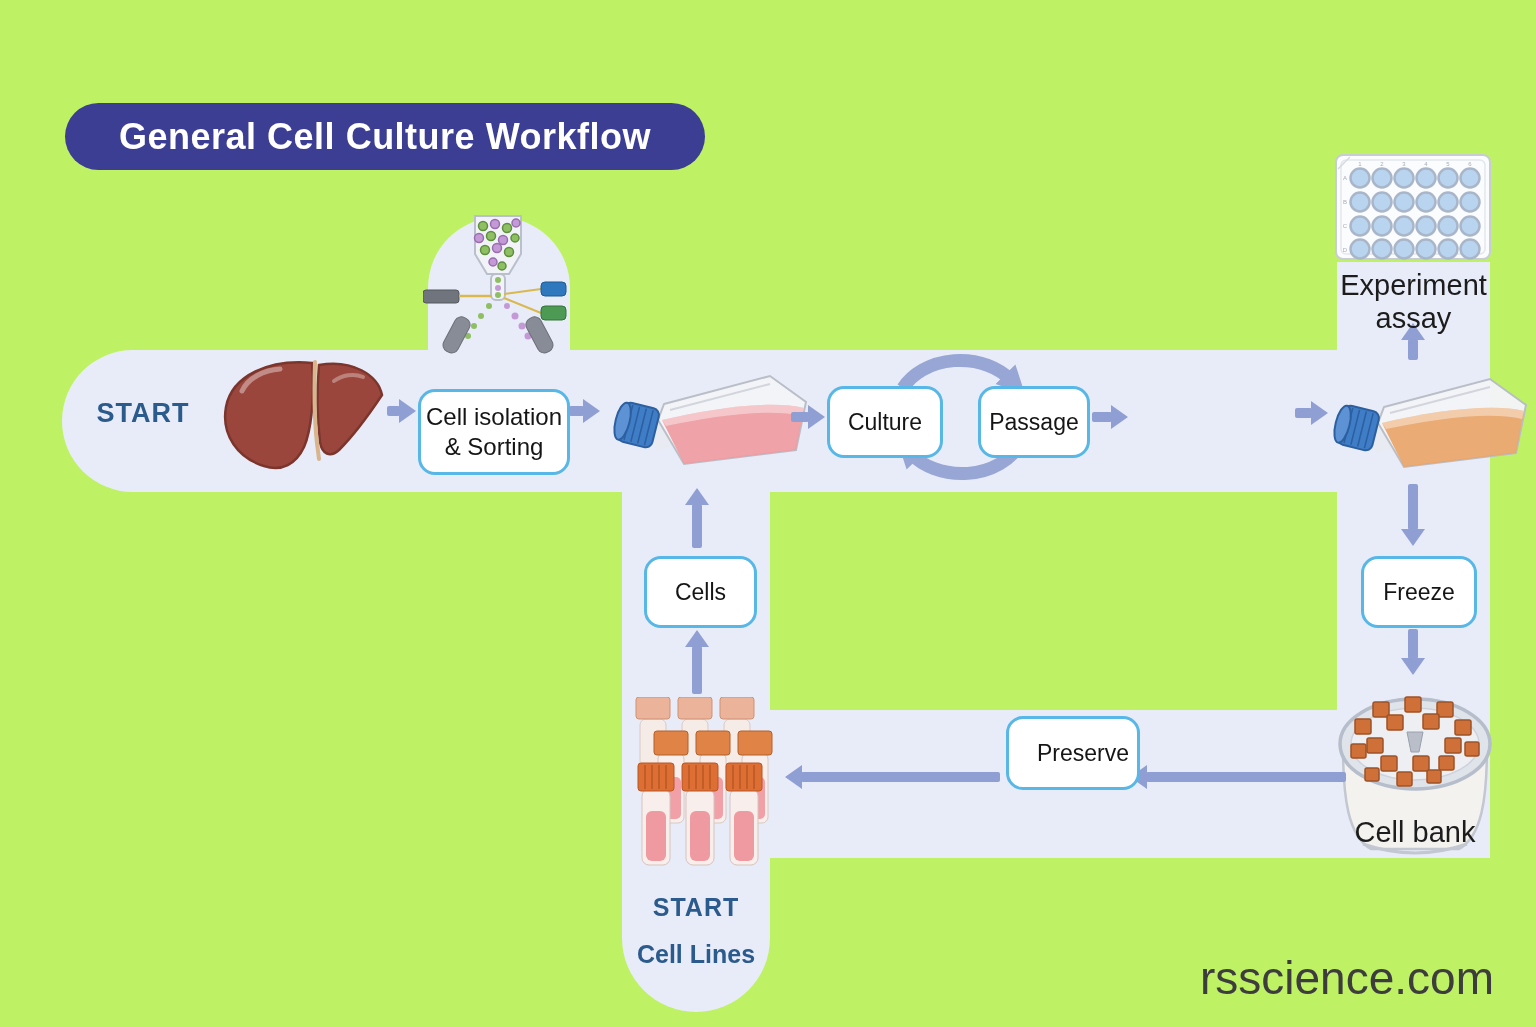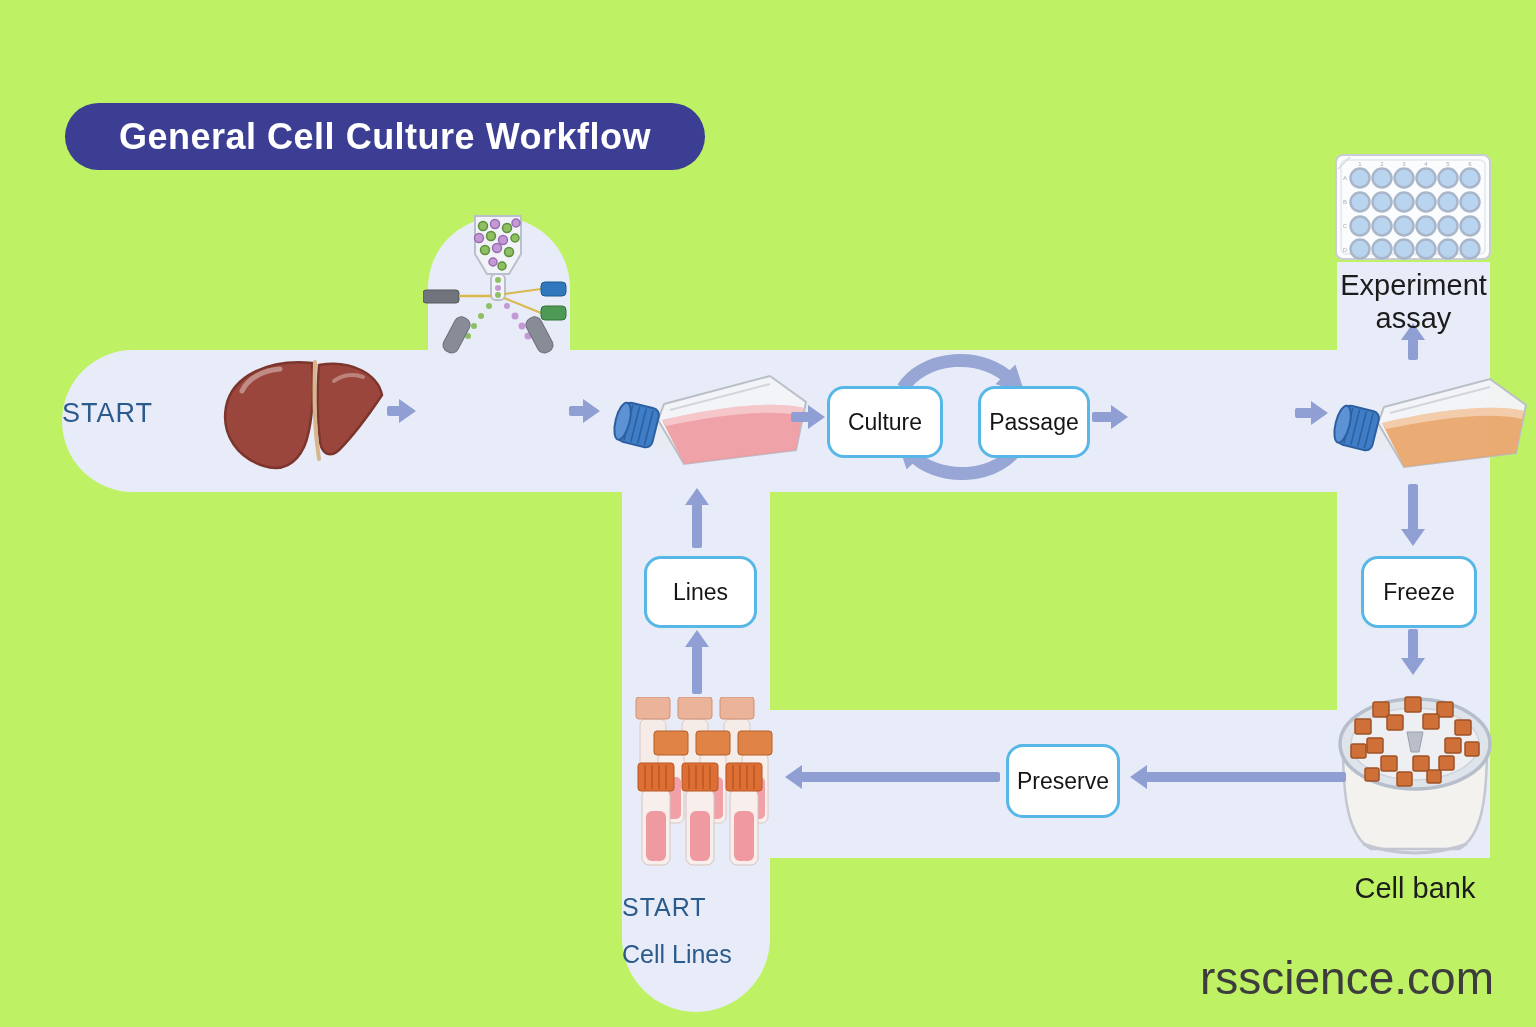--- a/index.html
+++ b/index.html
@@ -25,21 +25,21 @@
   .arr.h{height:10px;border-radius:2px;}
   .arr.v{width:10px;border-radius:2px;}
   .arr::after{content:"";position:absolute;width:0;height:0;}
   .arr.r::after{right:-16px;top:-7px;border-top:12px solid transparent;border-bottom:12px solid transparent;border-left:17px solid var(--arrow);}
   .arr.l::after{left:-16px;top:-7px;border-top:12px solid transparent;border-bottom:12px solid transparent;border-right:17px solid var(--arrow);}
   .arr.u::after{top:-16px;left:-7px;border-left:12px solid transparent;border-right:12px solid transparent;border-bottom:17px solid var(--arrow);}
   .arr.d::after{bottom:-16px;left:-7px;border-left:12px solid transparent;border-right:12px solid transparent;border-top:17px solid var(--arrow);}
   #title-banner{position:absolute;left:65px;top:103px;width:640px;height:67px;border-radius:34px;
         background:var(--title-bg);color:#fff;font-size:36px;font-weight:bold;z-index:5;
         display:flex;align-items:center;justify-content:center;letter-spacing:.5px;}
-  .start-label{position:absolute;z-index:4;color:var(--start-blue);font-weight:normal;}
+  .start-label{position:absolute;z-index:4;text-align:center;color:var(--start-blue);font-weight:bold;}
   .start-label .l1{font-size:27px;letter-spacing:1px;}
   .start-label .l2{font-size:26px;margin-top:4px;}
   .caption{position:absolute;z-index:4;text-align:center;color:#1c1c1c;font-size:29px;line-height:1.15;}
   #watermark{position:absolute;left:1200px;top:951px;font-size:46px;color:#3d3d3d;z-index:5;}
 </style>
 </head>
 <body>
 
 <div id="stage">
 
@@ -285,37 +285,41 @@
   <div class="arr h r" style="left:1092px;top:412px;width:20px;"></div>
   <div class="arr h r" style="left:1295px;top:408px;width:17px;"></div>
   <div class="arr v u" style="left:1408px;top:339px;height:21px;"></div>
   <div class="arr v d" style="left:1408px;top:484px;height:46px;"></div>
   <div class="arr v d" style="left:1408px;top:629px;height:30px;"></div>
   <div class="arr h l" style="left:1146px;top:772px;width:200px;"></div>
   <div class="arr h l" style="left:801px;top:772px;width:199px;"></div>
   <div class="arr v u" style="left:692px;top:646px;height:48px;"></div>
   <div class="arr v u" style="left:692px;top:504px;height:44px;"></div>
 
+  <div class="pbox" style="left:418px;top:389px;width:146px;height:80px;font-size:24px;">
+    <span>Cell isolation</span>
+    <span>&amp; Sorting</span>
+  </div>
   <div class="pbox" style="left:827px;top:386px;width:110px;height:66px;">
     <span>Culture</span>
   </div>
   <div class="pbox" style="left:978px;top:386px;width:106px;height:66px;">
     <span>Passage</span>
   </div>
   <div class="pbox" style="left:644px;top:556px;width:107px;height:66px;">
-    <span>Lines</span>
+    <span>Cells</span>
   </div>
   <div class="pbox" style="left:1361px;top:556px;width:110px;height:66px;">
     <span>Freeze</span>
   </div>
-  <div class="pbox" style="left:1006px;top:744px;width:108px;height:68px;">
+  <div class="pbox" style="left:1006px;top:716px;width:108px;height:68px;padding-left:20px;">
     <span>Preserve</span>
   </div>
 
   <div class="caption" style="left:1337px;top:269px;width:153px;">
     <div>Experiment</div>
     <div>assay</div>
   </div>
-  <div class="caption" style="left:1337px;top:872px;width:156px;">Cell bank</div>
+  <div class="caption" style="left:1337px;top:816px;width:156px;">Cell bank</div>
 
   <div id="watermark">rsscience.com</div>
 
 </div>
 
 </body></html>

